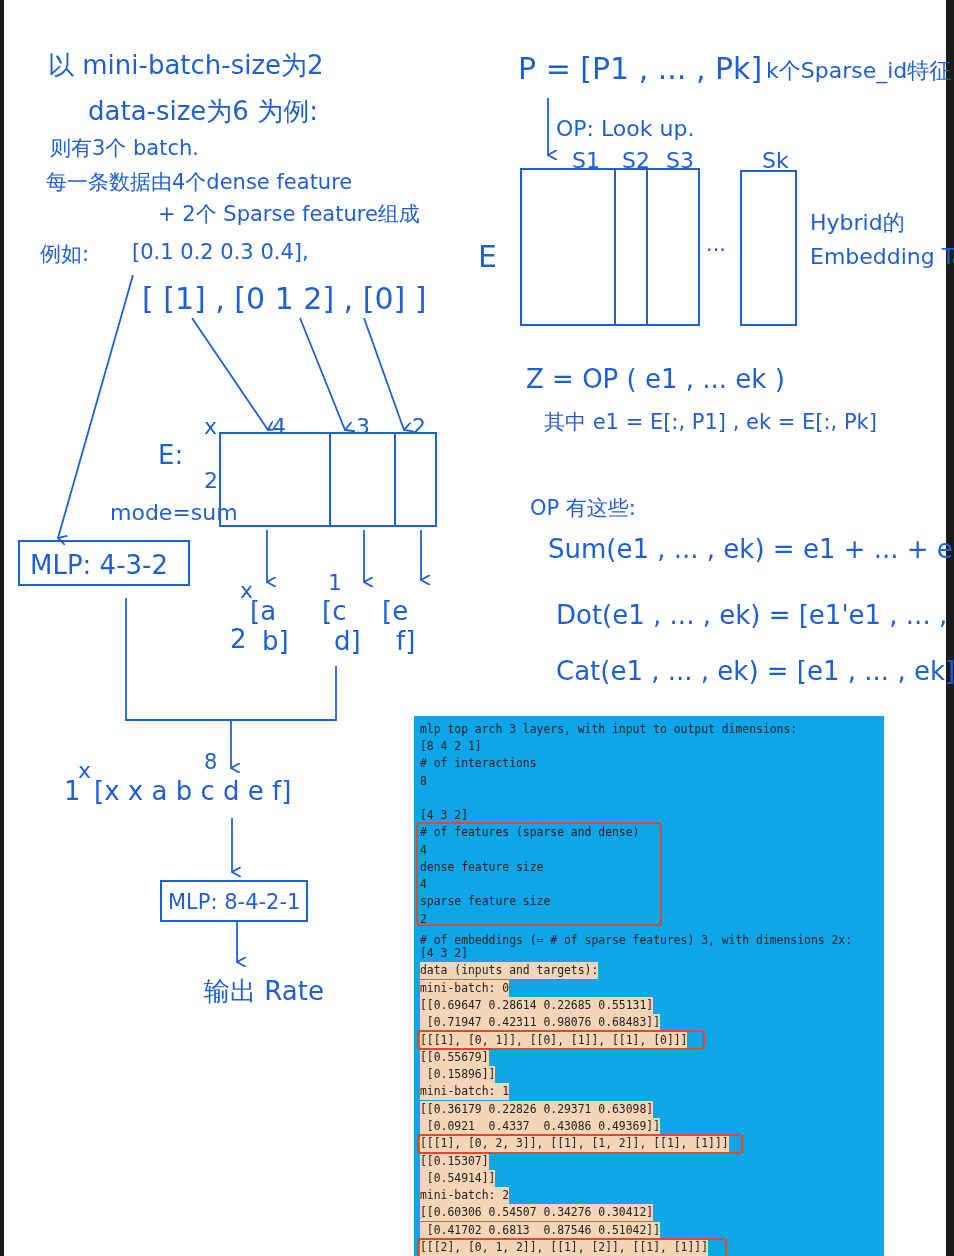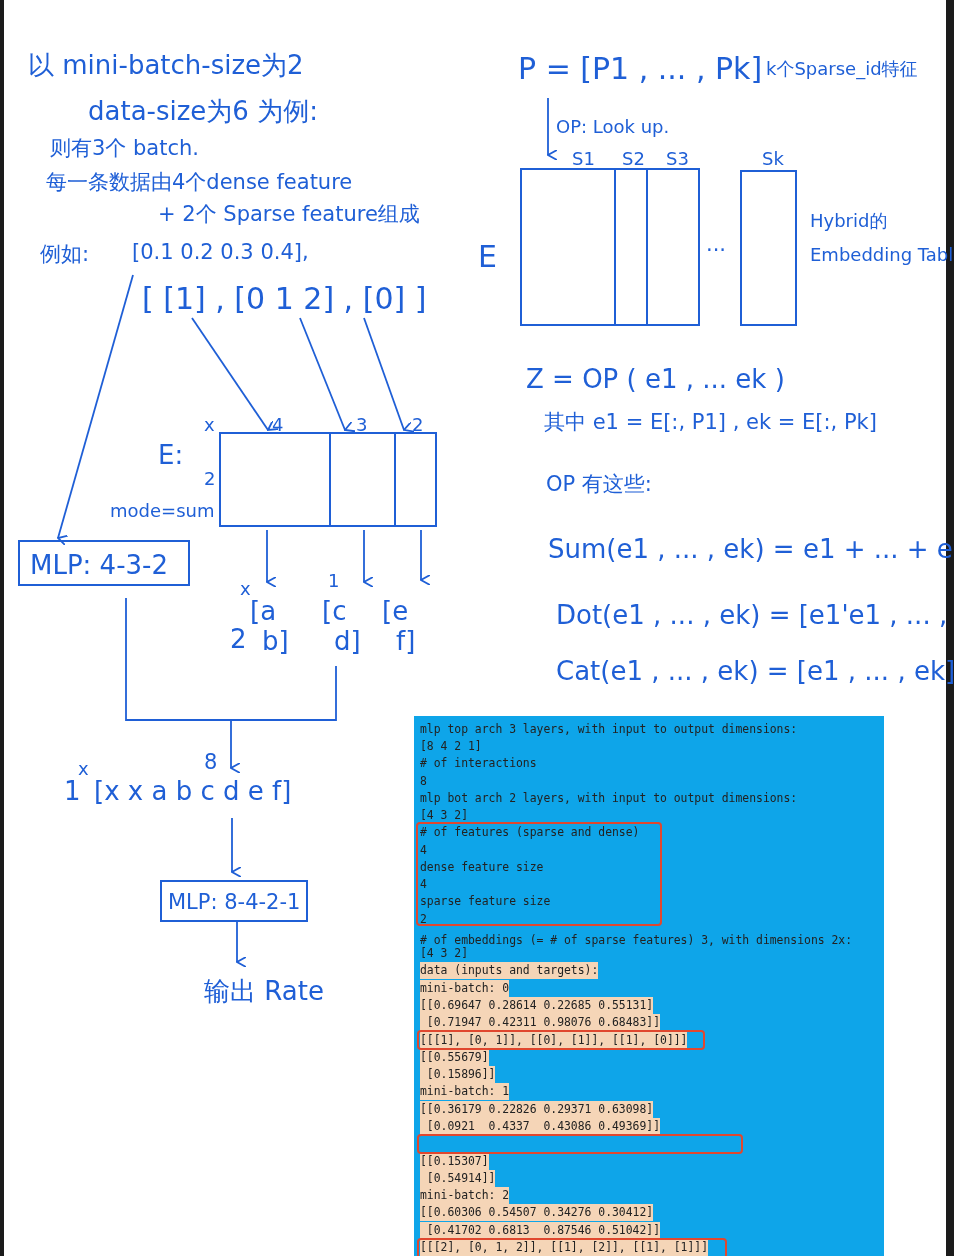--- a/index.html
+++ b/index.html
@@ -3,21 +3,21 @@
 <meta charset="utf-8">
 <style>
   html, body { margin: 0; padding: 0; }
   body {
     width: 954px; height: 1256px; position: relative; overflow: hidden;
     background: #ffffff; font-family: "DejaVu Sans", sans-serif;
   }
   .frame-left { position: absolute; left: 0; top: 0; width: 4px; height: 1256px; background: #1b1b1b; }
   .frame-right { position: absolute; left: 946px; top: 0; width: 8px; height: 1256px; background: #1b1b1b; }
   .hw { position: absolute; color: #1f5fd6; font-family: "DejaVu Sans", sans-serif; white-space: nowrap; line-height: 1; }
-  .hw.s { font-size: 18px; }
+  .hw.s { font-size: 22px; }
   .hw.m { font-size: 21px; }
   .hw.l { font-size: 26px; }
   .hw.xl { font-size: 30px; }
   svg.lines { position: absolute; left: 0; top: 0; }
   .box { position: absolute; border: 2px solid #1f5fd6; box-sizing: border-box; }
   .code-panel {
     position: absolute; left: 414px; top: 716px; width: 470px; height: 540px;
     background: #0ea5e9; overflow: hidden;
   }
   .code-line {
@@ -54,21 +54,21 @@
     <line x1="421" y1="530" x2="421" y2="580" marker-end="url(#ah)"></line>
 
     <path d="M 126 598 L 126 720 L 336 720 L 336 666"></path>
     <line x1="231" y1="720" x2="231" y2="768" marker-end="url(#ah)"></line>
 
     <line x1="232" y1="818" x2="232" y2="872" marker-end="url(#ah)"></line>
     <line x1="237" y1="922" x2="237" y2="962" marker-end="url(#ah)"></line>
   </g>
 </svg>
 
-<div class="hw l" style="left:28px; top:52px;text-align:center;">以 mini-batch-size为2</div>
+<div class="hw l" style="left:48px; top:52px;text-align:center;">以 mini-batch-size为2</div>
 <div class="hw l" style="left:88px; top:98px;">data-size为6  为例:</div>
 <div class="hw m" style="left:50px; top:138px;">则有3个 batch.</div>
 <div class="hw m" style="left:46px; top:172px;">每一条数据由4个dense   feature</div>
 <div class="hw m" style="left:158px; top:204px;">+ 2个 Sparse   feature组成</div>
 <div class="hw m" style="left:40px; top:244px;">例如:</div>
 <div class="hw m" style="left:132px; top:242px;">[0.1  0.2   0.3  0.4],</div>
 <div class="hw xl" style="left:142px; top:284px;">[ [1] , [0 1 2] , [0] ]</div>
 
 <div class="hw s" style="left:204px; top:416px;">x</div>
 <div class="hw l" style="left:158px; top:442px;">E:</div>
@@ -118,50 +118,50 @@
 <div class="box" style="left:520px; top:168px; width:96px; height:158px;"></div>
 <div class="box" style="left:614px; top:168px; width:34px; height:158px;"></div>
 <div class="box" style="left:646px; top:168px; width:54px; height:158px;"></div>
 <div class="hw m" style="left:706px; top:234px;">...</div>
 <div class="box" style="left:740px; top:170px; width:57px; height:156px;"></div>
 <div class="hw s" style="left:810px; top:212px;">Hybrid的</div>
 <div class="hw s" style="left:810px; top:246px;">Embedding Table</div>
 
 <div class="hw l" style="left:526px; top:366px;">Z = OP ( e1 ,  ...  ek )</div>
 <div class="hw m" style="left:544px; top:412px;">其中 e1 = E[:, P1] ,  ek = E[:, Pk]</div>
-<div class="hw m" style="left:530px; top:474px;margin-left:16px;">OP 有这些:</div>
+<div class="hw m" style="left:530px; top:498px;">OP 有这些:</div>
 <div class="hw l" style="left:548px; top:536px;">Sum(e1 , ... , ek) = e1 + ... + ek</div>
 <div class="hw l" style="left:556px; top:602px;">Dot(e1 , ... , ek) = [e1'e1 , ... , ek'ek]</div>
 <div class="hw l" style="left:556px; top:658px;">Cat(e1 , ... , ek) = [e1 , ... , ek]</div>
 
 <div class="code-panel">
   <div class="code-line" style="top:5px;">mlp top arch 3 layers, with input to output dimensions:</div>
   <div class="code-line" style="top:22px;">[8 4 2 1]</div>
   <div class="code-line" style="top:39px;"># of interactions</div>
   <div class="code-line" style="top:57px;">8</div>
-  <div class="code-line" style="top:74px;">mlp bot arch 2 layers, with input to output dimensions:</div>
   <div class="code-line" style="top:91px;">[4 3 2]</div>
   <div class="code-line" style="top:108px;"># of features (sparse and dense)</div>
   <div class="code-line" style="top:126px;">4</div>
   <div class="code-line" style="top:143px;">dense feature size</div>
   <div class="code-line" style="top:160px;">4</div>
   <div class="code-line" style="top:177px;">sparse feature size</div>
   <div class="code-line" style="top:195px;">2</div>
   <div class="code-line" style="top:216px;"># of embeddings (= # of sparse features) 3, with dimensions 2x:</div>
   <div class="code-line" style="top:229px;">[4 3 2]</div>
   <div class="code-line hl" style="top:246px;">data (inputs and targets):</div>
   <div class="code-line hl" style="top:264px;">mini-batch: 0</div>
   <div class="code-line hl" style="top:281px;">[[0.69647 0.28614 0.22685 0.55131]</div>
   <div class="code-line hl" style="top:298px;"> [0.71947 0.42311 0.98076 0.68483]]</div>
   <div class="code-line hl" style="top:316px;">[[[1], [0, 1]], [[0], [1]], [[1], [0]]]</div>
   <div class="code-line hl" style="top:333px;">[[0.55679]</div>
   <div class="code-line hl" style="top:350px;"> [0.15896]]</div>
   <div class="code-line hl" style="top:367px;">mini-batch: 1</div>
   <div class="code-line hl" style="top:385px;">[[0.36179 0.22826 0.29371 0.63098]</div>
   <div class="code-line hl" style="top:402px;"> [0.0921  0.4337  0.43086 0.49369]]</div>
+  <div class="code-line hl" style="top:419px;">[[[1], [0, 2, 3]], [[1], [1, 2]], [[1], [1]]]</div>
   <div class="code-line hl" style="top:437px;">[[0.15307]</div>
   <div class="code-line hl" style="top:454px;"> [0.54914]]</div>
   <div class="code-line hl" style="top:471px;">mini-batch: 2</div>
   <div class="code-line hl" style="top:488px;">[[0.60306 0.54507 0.34276 0.30412]</div>
   <div class="code-line hl" style="top:506px;"> [0.41702 0.6813  0.87546 0.51042]]</div>
   <div class="code-line hl" style="top:523px;">[[[2], [0, 1, 2]], [[1], [2]], [[1], [1]]]</div>
 
   <div class="red-box" style="left:2px; top:106px; width:246px; height:104px;"></div>
   <div class="red-box" style="left:3px; top:314px; width:288px; height:20px;"></div>
   <div class="red-box" style="left:3px; top:418px; width:326px; height:20px;"></div>

